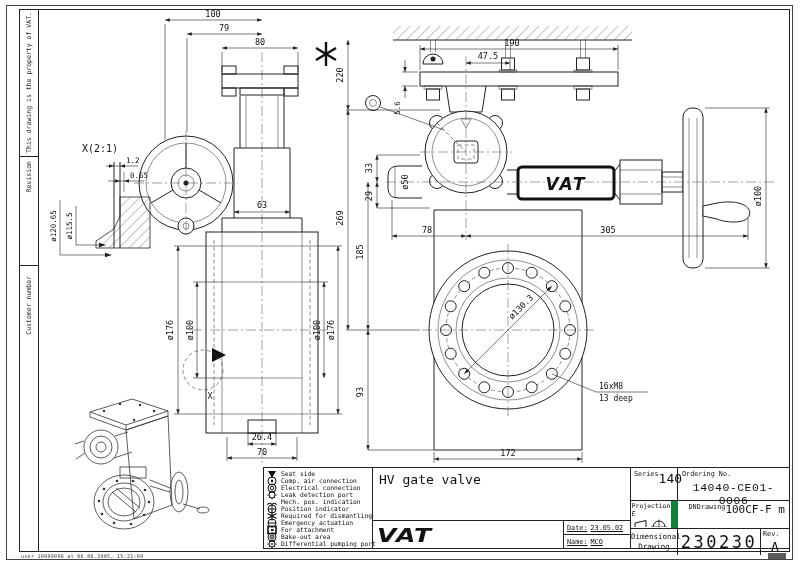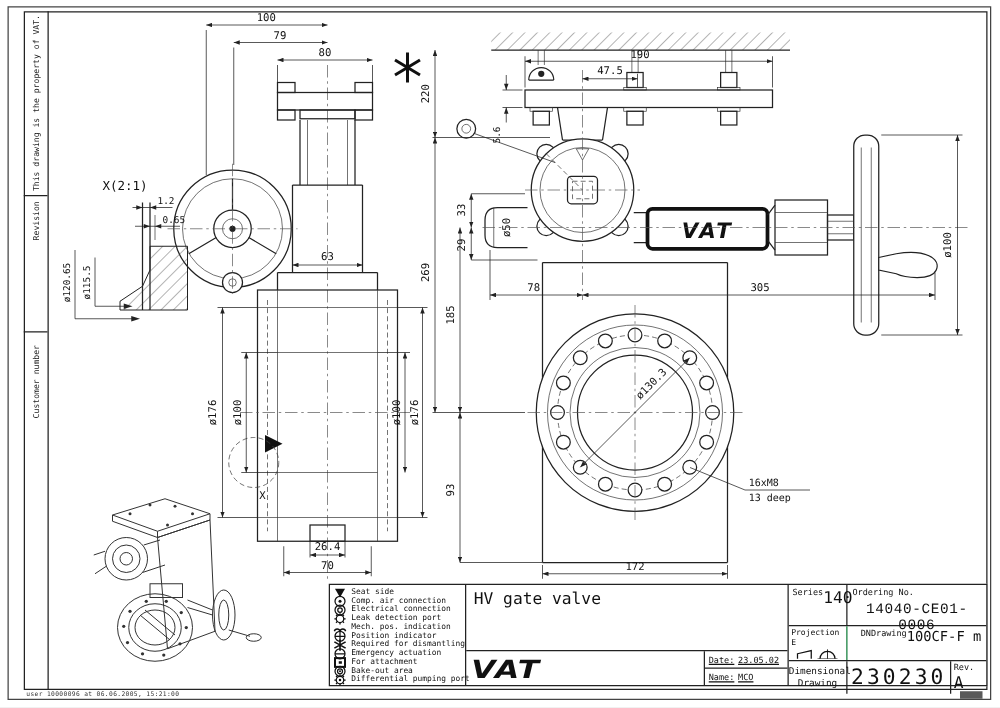--- a/index.html
+++ b/index.html
@@ -44,25 +44,25 @@
   .companyinfo { margin-left:auto; text-align:center; padding-right:1px; line-height:1.25; }
   .cname { font-size:7.3px; font-weight:bold; }
   .caddr,.cphone { font-size:5.6px; }
   .datename { width:66px; display:flex; flex-direction:column; font-size:6.8px;text-decoration:underline; }
   .datename>div { flex:1; display:flex; align-items:center; padding-left:3px; gap:3px; }
   .datename>div:first-child { border-bottom:1px solid #222; }
   .rightcol { flex:1; display:flex; flex-direction:column; }
   .r1 { height:33px; display:flex; border-bottom:1px solid #222; }
   .series { width:47px; border-right:1px solid #222; display:flex; flex-direction:row; padding:2px 3px; }
   .flabel { font-size:6.8px; }
-  .fval-lg { font-size:13px; text-align:left; margin-top:1px; }
+  .fval-lg { font-size:13px; text-align:center; margin-top:1px; }
   .ordering { flex:1; display:flex; flex-direction:column; padding:2px 4px; }
   .ordval { font-size:11.5px; text-align:center; margin-top:3px; letter-spacing:.5px;font-family:Liberation Mono, monospace; }
   .r2 { height:28px; display:flex; border-bottom:1px solid #222; }
-  .proj { width:47px; border-right:1px solid #15803d; font-size:6.4px; padding:1px 2px; display:flex; flex-direction:column; align-items:center; gap:1px; }
+  .proj { width:47px; border-right:7px solid #15803d; font-size:6.4px; padding:1px 2px; display:flex; flex-direction:column; align-items:center; gap:1px; }
   .dnflange { flex:1; padding:2px 4px; display:flex; flex-direction:row; justify-content:flex-end; }
   .dfrow { display:flex; justify-content:space-between; font-size:6.8px; }
   .dfrow.vals { font-size:11px; }
   .r3 { flex:1; display:flex; }
   .doctype { width:47px; border-right:1px solid #222; font-size:7.5px; text-align:center; display:flex; flex-direction:column; justify-content:center; line-height:1.3; }
   .docnum { flex:1; border-right:1px solid #222; font-size:17px; letter-spacing:2.5px; display:flex; align-items:center; justify-content:center; }
   .rev { width:28px; display:flex; flex-direction:column; padding:1px 2px; }
   .printinfo { position:absolute; left:21px; top:553px; font-size:5px; letter-spacing:.3px; color:#333; }
   .cstamp { position:absolute; left:768px; top:553px; width:18px; height:6px; background:#5a5a5a; }
 </style>

